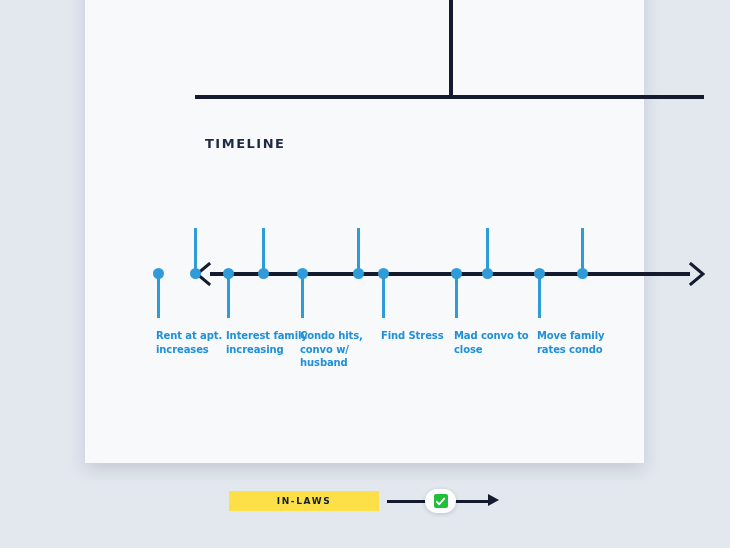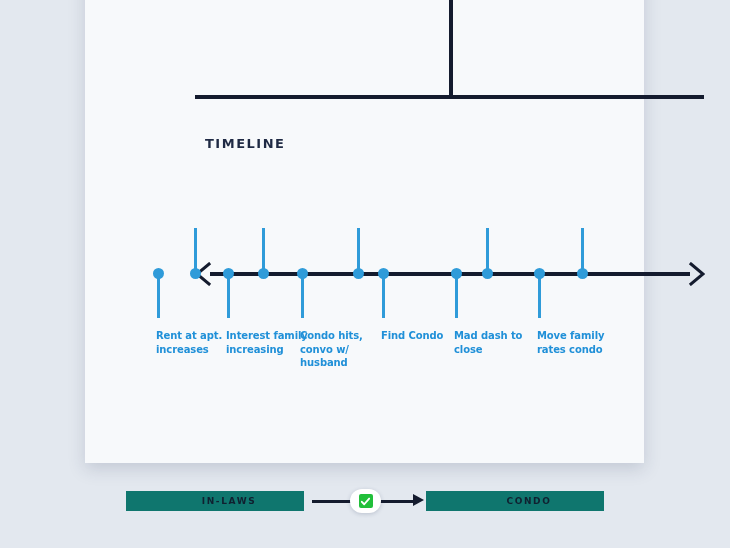--- a/index.html
+++ b/index.html
@@ -121,30 +121,29 @@
     top: 491px;
     width: 730px;
     height: 20px;
     display: flex;
     justify-content: center;
     align-items: center;
   }
   .phase-chip {
     width: 150px;
     height: 20px;
-    background: #0f766e;
+    background: #fde047;
     display: flex;
     align-items: center;
     justify-content: center;
     font-family: "DejaVu Sans", sans-serif;
     font-size: 9px;
     font-weight: bold;
     letter-spacing: 1.6px;
     color: #102030;
-    padding-left: 28px;
   }
   #connector {
     position: relative;
     width: 122px;
     height: 20px;
     display: flex;
     align-items: center;
   }
   #connector-line {
     position: absolute;
@@ -235,26 +234,26 @@
         <div class="dot"></div>
         <div class="label below"><span>Condo hits, convo w/ husband</span></div>
       </div>
       <div class="marker" style="left: 273px;">
         <div class="stem up"></div>
         <div class="dot"></div>
       </div>
       <div class="marker" style="left: 298px;">
         <div class="stem down"></div>
         <div class="dot"></div>
-        <div class="label below"><span>Find Condo</span></div>
+        <div class="label below"><span>Find Stress</span></div>
       </div>
       <div class="marker" style="left: 371px;">
         <div class="stem down"></div>
         <div class="dot"></div>
-        <div class="label below"><span>Mad dash to close</span></div>
+        <div class="label below"><span>Mad convo to close</span></div>
       </div>
       <div class="marker" style="left: 402px;">
         <div class="stem up"></div>
         <div class="dot"></div>
       </div>
       <div class="marker" style="left: 454px;">
         <div class="stem down"></div>
         <div class="dot"></div>
         <div class="label below"><span>Move family rates condo</span></div>
       </div>
@@ -274,14 +273,13 @@
     <div id="connector-arrowhead"></div>
     <div id="check-pill">
       <div id="check-box">
         <svg width="11" height="11" viewBox="0 0 12 12">
           <path d="M2 6.3 L4.6 9 L10 2.8" fill="none" stroke="#ffffff" stroke-width="2" stroke-linecap="round" stroke-linejoin="round"></path>
         </svg>
       </div>
     </div>
   </div>
 
-  <div class="phase-chip">CONDO</div>
 </div>
 
 </body></html>

